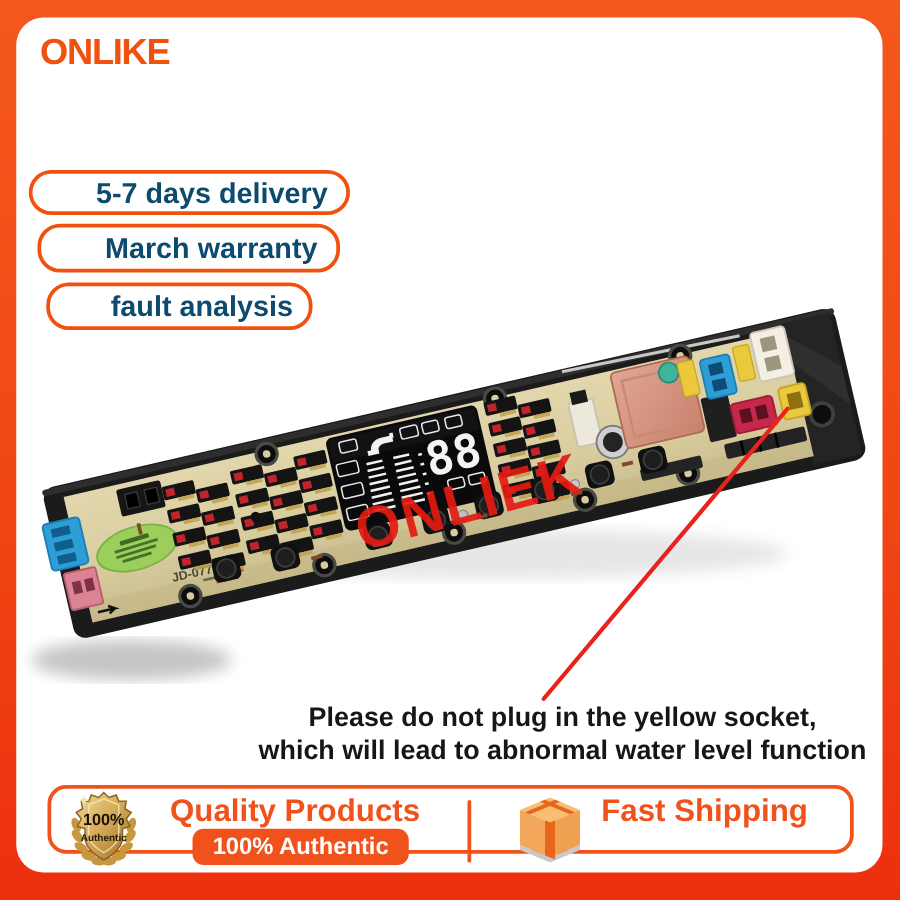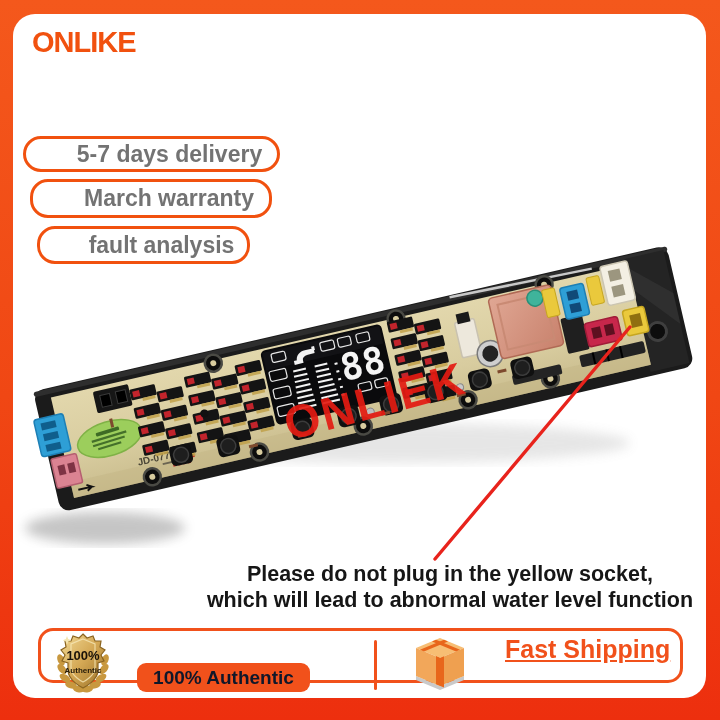--- a/index.html
+++ b/index.html
@@ -6,41 +6,41 @@
   .canvas{position:relative;width:720px;height:720px;overflow:hidden;
           font-family:"Liberation Sans",sans-serif;
           background:linear-gradient(180deg,#F4581C 0%,#F04714 55%,#ED2F0E 100%);}
   .inner{position:absolute;left:13px;top:14px;right:14px;bottom:22px;
          background:#ffffff;border-radius:22px;}
   
   .logo{position:absolute;left:32px;top:26px;font-size:29px;font-weight:bold;
         letter-spacing:-1px;color:#F1510F;}
   
   .badge{position:absolute;display:flex;align-items:center;justify-content:center;
-         border:3px solid #F1510F;border-radius:18px;color:#737373;
+         border:3px solid #F1510F;border-radius:18px;color:#0c4a6e;
          font-size:23px;font-weight:bold;background:#fff;padding-left:36px;}
   .badge.b1{left:23px;top:136px;width:215px;height:30px;}
   .badge.b2{left:30px;top:179px;width:200px;height:33px;}
   .badge.b3{left:37px;top:226px;width:171px;height:32px;}
   
   .boardwrap{position:absolute;left:10px;top:228px;width:700px;height:335px;}
   
   .caption{position:absolute;left:170px;top:561px;width:560px;text-align:center;
            font-size:21.5px;line-height:26px;font-weight:bold;color:#161616;}
   
   .banner{position:absolute;left:38px;top:628px;width:645px;height:55px;
           border:3px solid #F1511B;border-radius:15px;background:#fff;box-sizing:border-box;}
   .divider{position:absolute;left:333px;top:9px;width:3px;height:50px;background:#F1511B;border-radius:2px;}
   .sealwrap{position:absolute;left:12px;top:-1px;width:60px;height:66px;}
   .boxwrap{position:absolute;left:368px;top:1px;width:62px;height:62px;}
   .ftitle{position:absolute;top:4px;font-size:25px;font-weight:bold;color:#F1511B;white-space:nowrap;}
   .ftitle.q{left:95px;}
-  .ftitle.s{left:464px;text-decoration:underline;}
+  .ftitle.s{left:440px;}
   .fpill{position:absolute;top:32px;height:29px;background:#F1511B;border-radius:9px;
-         color:#0f172a;font-size:19px;font-weight:bold;display:flex;align-items:center;justify-content:center;}
+         color:#ffffff;font-size:19px;font-weight:bold;display:flex;align-items:center;justify-content:center;margin-left:17px;}
   .fpill.q{left:96px;width:173px;}
   .fpill.s{left:466px;width:107px;}
 </style>
 </head>
 <body>
 
 <div class="canvas">
   <div class="inner"></div>
 
   <div class="logo">ONLIKE</div>
@@ -341,20 +341,21 @@
           <ellipse cx="34" cy="59" rx="3.4" ry="6" transform="rotate(86 34 59)"></ellipse>
         </g>
 
         <path d="M30,4 L34,8 40,6 42,11 48,11 47,17 52,20 48,25 51,31 45,33 45,40 C45,51 30,58 30,58 C30,58 15,51 15,40 L15,33 9,31 12,25 8,20 13,17 12,11 18,11 20,6 26,8 Z" fill="url(#gold)" stroke="#8A6420" stroke-width="1.2"></path>
         <path d="M30,9 L42,14 42,38 C42,46 30,52 30,52 C30,52 18,46 18,38 L18,14 Z" fill="none" stroke="#F6E7B6" stroke-width="1.2" opacity="0.8"></path>
         <text x="30" y="30" text-anchor="middle" font-size="13" font-weight="bold" fill="#1A1208" font-family="Liberation Sans,sans-serif">100%</text>
         <text x="30" y="43" text-anchor="middle" font-size="8" font-weight="bold" fill="#241A08" font-family="Liberation Sans,sans-serif">Authentic</text>
         <path d="M14,6 l1.2,3 3,1.2 -3,1.2 -1.2,3 -1.2,-3 -3,-1.2 3,-1.2 Z" fill="#F4E5B0"></path>
       </svg>
     </div>
+    <div class="ftitle q">Quality Products</div>
     <div class="fpill q">
         <span>100% Authentic</span>
       </div>
 
     <div class="boxwrap">
       <svg width="62" height="62" viewBox="0 0 62 62" xmlns="http://www.w3.org/2000/svg">
         <polygon points="7,44 31,54 55,44 55,48 31,58 7,48" fill="#C9C9C9"></polygon>
         <polygon points="31,6 55,16 31,26 7,16" fill="#F7BE74"></polygon>
         <polygon points="7,16 31,26 31,54 7,44" fill="#F2A75A"></polygon>
         <polygon points="55,16 31,26 31,54 55,44" fill="#EFA050"></polygon>

